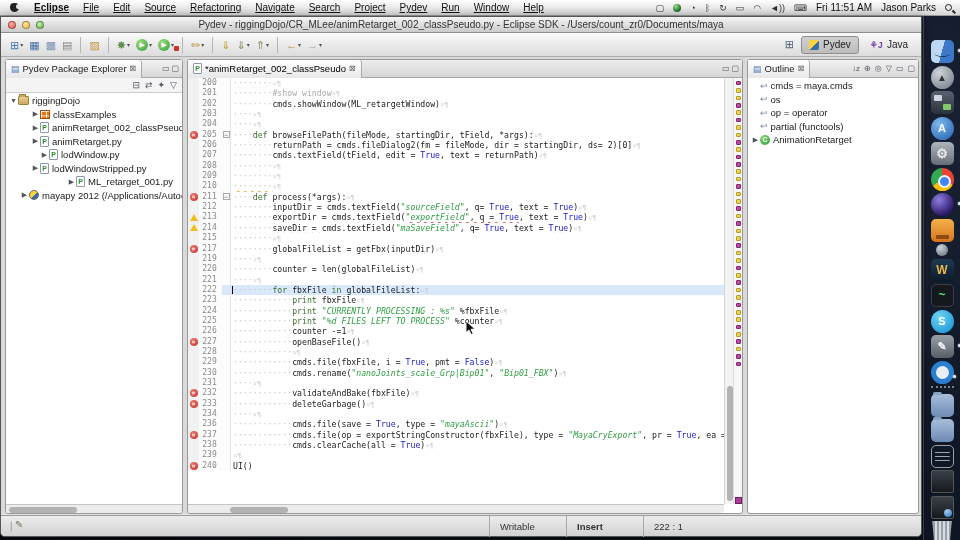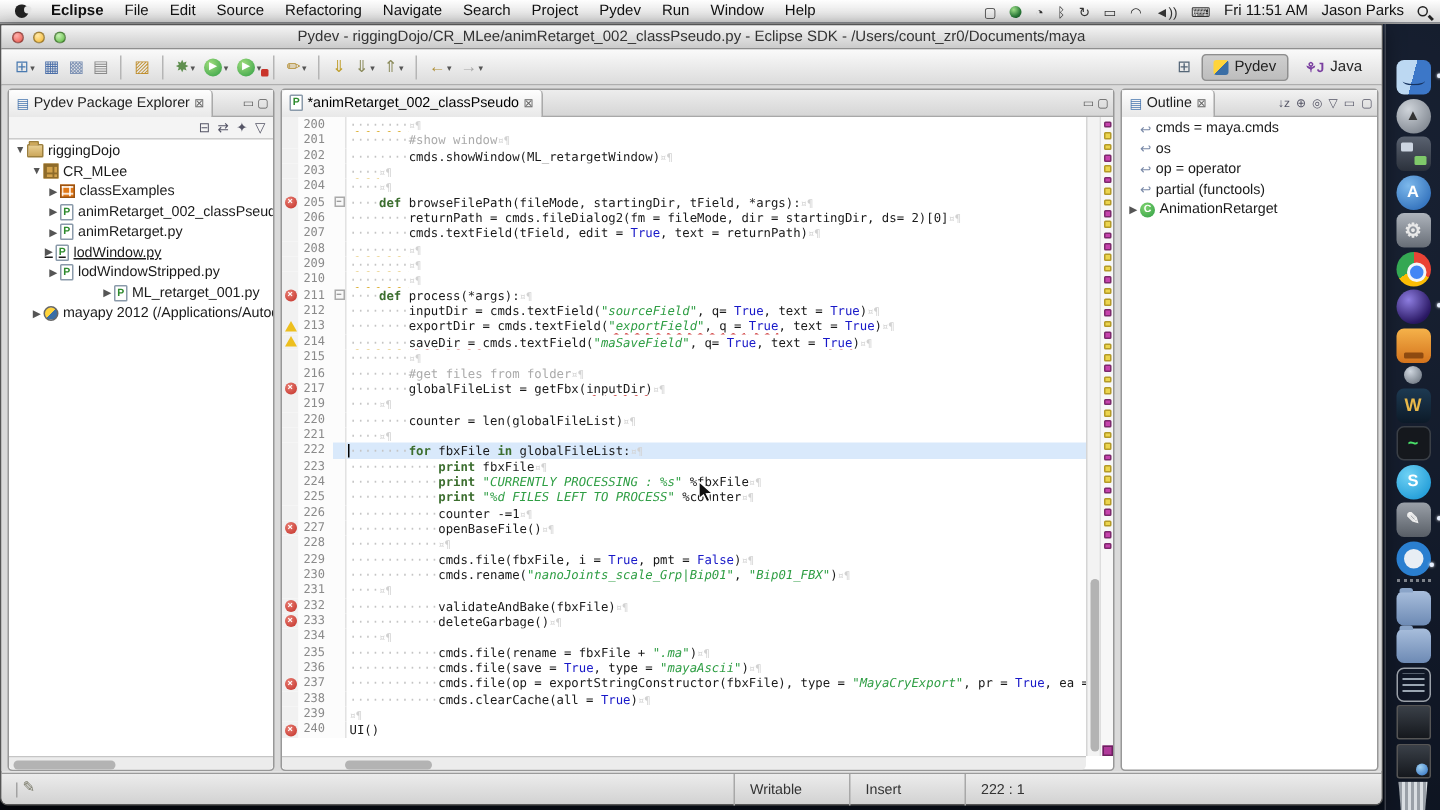--- a/index.html
+++ b/index.html
@@ -6,21 +6,21 @@
   html,body { width:960px; height:540px; overflow:hidden; font-family:"Liberation Sans",sans-serif; }
   #screen { position:absolute; width:960px; height:540px;
     background: radial-gradient(ellipse at 75% 25%, #27354e 0%, #101a2c 55%, #05080f 100%); }
 
   
   .menubar { position:absolute; left:0; top:0; width:960px; height:16px;
     background:linear-gradient(#fefefe,#d6d6d6); border-bottom:1px solid #9a9a9a;
     display:flex; align-items:center; font-size:10px; color:#111; }
   .apple { width:9px; height:9px; background:#222; border-radius:45% 45% 50% 50%; margin:0 8px 0 10px; position:relative; }
   .apple::after{ content:""; position:absolute; right:-2px; top:1px; width:5px; height:5px; border-radius:50%; background:#e6e6e6; }
-  .mi { padding:0 7px; white-space:nowrap; }
+  .mi { padding:0 7px; white-space:nowrap;text-decoration:underline; }
   .mi.bold { font-weight:bold; }
   .mb-right { margin-left:auto; display:flex; align-items:center; gap:9px; padding-right:8px; }
   .sicon { font-size:9px; color:#333; }
   .sicon-ball { width:8px; height:8px; border-radius:50%; background:radial-gradient(circle at 35% 30%, #9fe08a, #2a7a38 60%, #16441f); }
   .clock,.user { font-size:10px; color:#111; white-space:nowrap; }
   .spotlight { width:7px; height:7px; border:1.4px solid #222; border-radius:50%; position:relative; }
   .spotlight::after { content:""; position:absolute; left:6px; top:6px; width:4px; height:1.6px; background:#222; transform:rotate(45deg); }
 
   
   .window { position:absolute; left:0; top:16px; width:922px; height:521px;
@@ -96,21 +96,21 @@
   .cl { position:relative; display:flex; height:10.35px; line-height:10.35px; white-space:pre; }
   .mkcol { flex:none; width:11px; background:#f1f1f1; display:flex; align-items:center; justify-content:center; }
   .numcol { flex:none; width:23px; text-align:center; padding-right:2px; color:#8a8a8a; font-size:8px; background:#fcfcfc; }
   .foldcol { flex:none; width:9px; color:#999; font-size:6px; text-align:center; background:#fcfcfc; border-right:1px solid #e2e2e2; }
   .ctext { flex:1; position:relative; padding-left:2px; overflow:hidden; color:#1a1a1a; }
   .cl.cur .ctext, .cl.cur .foldcol { background:#d9e9fb; }
   .err { width:8px; height:8px; border-radius:50%; background:radial-gradient(circle at 35% 30%,#e87d72,#c22f27); color:#fff; font:bold 6px/8px "Liberation Sans",sans-serif; text-align:center; }
   .warn { width:0; height:0; border-left:4px solid transparent; border-right:4px solid transparent; border-bottom:7px solid #edbf1e; }
   .fbox { display:inline-block; width:7px; height:7px; border:1px solid #aaa; background:#f8f8f8; line-height:5px; font-size:6px; color:#555; margin-top:1.5px; }
   .sg-w { color:#c4c4c4; }
-  .sg-k { color:#3c6e2f; font-weight:bold; }
+  .sg-k { color:#3c6e2f; font-weight:normal; }
   .sg-p { color:#1a1a1a; }
   .sg-s { color:#2f9e44; font-style:italic; }
   .sg-b { color:#1818c8; }
   .sg-c { color:#ababab; }
   .eolm { color:#d2d2d2; font-size:7px; }
   .sq { text-decoration:underline wavy #d04040 1px; }
   .sg-w.sq { text-decoration-color:#d8a820; }
   .caret { position:absolute; left:1px; top:1px; width:1.2px; height:8.5px; background:#000; }
 
   .vscroll { position:absolute; right:9px; top:18px; bottom:9px; width:9px; background:#f3f3f3; border-left:1px solid #d5d5d5; }
@@ -120,21 +120,21 @@
   .rm-y { background:#ecd54e; border:0.5px solid #b49a28; }
   .rm-m { background:#c743ad; border:0.5px solid #7d2a6d; }
   .rbtn { position:absolute; bottom:0; left:1px; width:7px; height:7px; background:#b03a9a; border:1px solid #6d2160; }
 
   
   .statusbar { position:absolute; left:0; right:0; bottom:0; height:21px;
     background:linear-gradient(#ececec,#d2d2d2); border-top:1px solid #9b9b9b; border-radius:0 0 4px 4px; font-size:9.5px; color:#333; }
   .sb-grip { position:absolute; left:6px; top:4px; color:#999; font-size:10px; }
   .sb-pen { position:absolute; left:14px; top:3px; font-size:10px; color:#776; }
   .sb-cell { position:absolute; top:0; height:21px; line-height:21px; padding-left:10px; border-left:1px solid #a8a8a8; }
-  .sb-1 { left:488px; width:77px; } .sb-2 { left:565px; width:77px; } .sb-3 { left:642px; width:88px; }
+  .sb-1 { left:488px; width:77px; } .sb-2 { left:565px; width:77px;font-weight:bold; } .sb-3 { left:642px; width:88px; }
 
   
   .dock { position:absolute; right:0; top:16px; width:37px; height:524px;
     background:rgba(18,24,36,.55); border-left:1px solid rgba(255,255,255,.18);
     display:flex; flex-direction:column; align-items:center; padding-top:24px; gap:2.5px; }
   .dk { width:23px; height:23px; border-radius:5px; position:relative; flex:none;
     display:flex; align-items:center; justify-content:center; font:bold 11px/23px "Liberation Sans",sans-serif; color:#fff; }
   .dk-finder { background:linear-gradient(105deg,#bcd8f2 0 48%,#3c77c8 48%); }
   .dk-finder::after { content:""; position:absolute; left:4px; right:4px; bottom:6px; height:5px; border-bottom:1.5px solid #16335f; border-radius:50%; }
   .dk-launchpad { border-radius:50%; background:radial-gradient(circle at 35% 30%,#cfd4da,#6f7680); color:#333; font-size:10px; }
@@ -305,41 +305,36 @@
             <span>⇄</span>
             <span>✦</span>
             <span>▽</span>
           </div>
         <div class="tree">
             <span class="trow" style="padding-left: 3px;">
               <span class="tarr">▼</span>
               <span class="ticon ti-srcfolder"></span>
               <span>riggingDojo</span>
             </span>
-            <span class="trow" style="padding-left: 14px;">
-              <span class="tarr">▼</span>
-              <span class="ticon ti-package"></span>
-              <span>CR_MLee</span>
-            </span>
             <span class="trow" style="padding-left: 25px;">
               <span class="tarr">▶</span>
               <span class="ticon ti-table"></span>
               <span>classExamples</span>
             </span>
             <span class="trow" style="padding-left: 25px;">
               <span class="tarr">▶</span>
               <span class="ticon ti-py">P</span>
               <span>animRetarget_002_classPseudo.p</span>
             </span>
             <span class="trow" style="padding-left: 25px;">
               <span class="tarr">▶</span>
               <span class="ticon ti-py">P</span>
               <span>animRetarget.py</span>
             </span>
-            <span class="trow" style="padding-left: 22px; text-decoration: underline;">
+            <span class="trow" style="padding-left: 34px;">
               <span class="tarr">▶</span>
               <span class="ticon ti-py">P</span>
               <span>lodWindow.py</span>
             </span>
             <span class="trow" style="padding-left: 25px;">
               <span class="tarr">▶</span>
               <span class="ticon ti-py">P</span>
               <span>lodWindowStripped.py</span>
             </span>
             <span class="trow" style="padding-left: 25px; margin-left: 36px;">
@@ -380,39 +375,37 @@
             <div class="cl"><span class="mkcol"></span><span class="numcol">206</span><span class="foldcol"></span><span class="ctext"><span class="sg-w sq">········</span><span class="sg-p">returnPath = cmds.fileDialog2(fm = fileMode, dir = startingDir, ds= 2)[0]</span><span class="eolm">¤¶</span></span></div>
             <div class="cl"><span class="mkcol"></span><span class="numcol">207</span><span class="foldcol"></span><span class="ctext"><span class="sg-w">········</span><span class="sg-p">cmds.textField(tField, edit = </span><span class="sg-b">True</span><span class="sg-p">, text = returnPath)</span><span class="eolm">¤¶</span></span></div>
             <div class="cl"><span class="mkcol"></span><span class="numcol">208</span><span class="foldcol"></span><span class="ctext"><span class="sg-w sq">········</span><span class="eolm">¤¶</span></span></div>
             <div class="cl"><span class="mkcol"></span><span class="numcol">209</span><span class="foldcol"></span><span class="ctext"><span class="sg-w sq">········</span><span class="eolm">¤¶</span></span></div>
             <div class="cl"><span class="mkcol"></span><span class="numcol">210</span><span class="foldcol"></span><span class="ctext"><span class="sg-w sq">········</span><span class="eolm">¤¶</span></span></div>
             <div class="cl"><span class="mkcol"><span class="err">×</span></span><span class="numcol">211</span><span class="foldcol"><span class="fbox">−</span></span><span class="ctext"><span class="sg-w">····</span><span class="sg-k">def </span><span class="sg-p">process(*args):</span><span class="eolm">¤¶</span></span></div>
             <div class="cl"><span class="mkcol"></span><span class="numcol">212</span><span class="foldcol"></span><span class="ctext"><span class="sg-w">········</span><span class="sg-p">inputDir = cmds.textField(</span><span class="sg-s">"sourceField"</span><span class="sg-p">, q= </span><span class="sg-b">True</span><span class="sg-p">, text = </span><span class="sg-b">True</span><span class="sg-p">)</span><span class="eolm">¤¶</span></span></div>
             <div class="cl"><span class="mkcol"><span class="warn"></span></span><span class="numcol">213</span><span class="foldcol"></span><span class="ctext"><span class="sg-w">········</span><span class="sg-p">exportDir = cmds.textField(</span><span class="sg-s sq">"exportField"</span><span class="sg-p sq">, q = </span><span class="sg-b sq">True</span><span class="sg-p">, text = </span><span class="sg-b">True</span><span class="sg-p">)</span><span class="eolm">¤¶</span></span></div>
             <div class="cl"><span class="mkcol"><span class="warn"></span></span><span class="numcol">214</span><span class="foldcol"></span><span class="ctext"><span class="sg-w sq">········</span><span class="sg-p sq">saveDir = </span><span class="sg-p">cmds.textField(</span><span class="sg-s">"maSaveField"</span><span class="sg-p">, q= </span><span class="sg-b">True</span><span class="sg-p">, text = </span><span class="sg-b sq">True</span><span class="sg-p">)</span><span class="eolm">¤¶</span></span></div>
             <div class="cl"><span class="mkcol"></span><span class="numcol">215</span><span class="foldcol"></span><span class="ctext"><span class="sg-w">········</span><span class="eolm">¤¶</span></span></div>
-            <div class="cl"><span class="mkcol"></span><span class="numcol">216</span><span class="foldcol"></span><span class="ctext"><span class="sg-w">········</span><span class="sg-c">#get files from folder</span><span class="eolm">¤¶</span></span></div>
             <div class="cl"><span class="mkcol"><span class="err">×</span></span><span class="numcol">217</span><span class="foldcol"></span><span class="ctext"><span class="sg-w">········</span><span class="sg-p">globalFileList = getFbx(</span><span class="sg-p sq">inputDir)</span><span class="eolm">¤¶</span></span></div>
             <div class="cl"><span class="mkcol"></span><span class="numcol">219</span><span class="foldcol"></span><span class="ctext"><span class="sg-w">····</span><span class="eolm">¤¶</span></span></div>
             <div class="cl"><span class="mkcol"></span><span class="numcol">220</span><span class="foldcol"></span><span class="ctext"><span class="sg-w">········</span><span class="sg-p">counter = len(globalFileList)</span><span class="eolm">¤¶</span></span></div>
             <div class="cl"><span class="mkcol"></span><span class="numcol">221</span><span class="foldcol"></span><span class="ctext"><span class="sg-w">····</span><span class="eolm">¤¶</span></span></div>
             <div class="cl cur"><span class="mkcol"></span><span class="numcol">222</span><span class="foldcol"></span><span class="ctext"><span class="caret"></span><span class="sg-w">········</span><span class="sg-k">for </span><span class="sg-p">fbxFile </span><span class="sg-k">in </span><span class="sg-p">globalFileList:</span><span class="eolm">¤¶</span></span></div>
             <div class="cl"><span class="mkcol"></span><span class="numcol">223</span><span class="foldcol"></span><span class="ctext"><span class="sg-w">············</span><span class="sg-k">print </span><span class="sg-p">fbxFile</span><span class="eolm">¤¶</span></span></div>
             <div class="cl"><span class="mkcol"></span><span class="numcol">224</span><span class="foldcol"></span><span class="ctext"><span class="sg-w">············</span><span class="sg-k">print </span><span class="sg-s">"CURRENTLY PROCESSING : %s" </span><span class="sg-p">%fbxFile</span><span class="eolm">¤¶</span></span></div>
             <div class="cl"><span class="mkcol"></span><span class="numcol">225</span><span class="foldcol"></span><span class="ctext"><span class="sg-w">············</span><span class="sg-k">print </span><span class="sg-s">"%d FILES LEFT TO PROCESS" </span><span class="sg-p">%counter</span><span class="eolm">¤¶</span></span></div>
             <div class="cl"><span class="mkcol"></span><span class="numcol">226</span><span class="foldcol"></span><span class="ctext"><span class="sg-w">············</span><span class="sg-p">counter -=1</span><span class="eolm">¤¶</span></span></div>
             <div class="cl"><span class="mkcol"><span class="err">×</span></span><span class="numcol">227</span><span class="foldcol"></span><span class="ctext"><span class="sg-w">············</span><span class="sg-p">openBaseFile()</span><span class="eolm">¤¶</span></span></div>
             <div class="cl"><span class="mkcol"></span><span class="numcol">228</span><span class="foldcol"></span><span class="ctext"><span class="sg-w">············</span><span class="eolm">¤¶</span></span></div>
             <div class="cl"><span class="mkcol"></span><span class="numcol">229</span><span class="foldcol"></span><span class="ctext"><span class="sg-w">············</span><span class="sg-p">cmds.file(fbxFile, i = </span><span class="sg-b">True</span><span class="sg-p">, pmt = </span><span class="sg-b">False</span><span class="sg-p">)</span><span class="eolm">¤¶</span></span></div>
             <div class="cl"><span class="mkcol"></span><span class="numcol">230</span><span class="foldcol"></span><span class="ctext"><span class="sg-w">············</span><span class="sg-p">cmds.rename(</span><span class="sg-s">"nanoJoints_scale_Grp|Bip01"</span><span class="sg-p">, </span><span class="sg-s">"Bip01_FBX"</span><span class="sg-p">)</span><span class="eolm">¤¶</span></span></div>
             <div class="cl"><span class="mkcol"></span><span class="numcol">231</span><span class="foldcol"></span><span class="ctext"><span class="sg-w">····</span><span class="eolm">¤¶</span></span></div>
             <div class="cl"><span class="mkcol"><span class="err">×</span></span><span class="numcol">232</span><span class="foldcol"></span><span class="ctext"><span class="sg-w">············</span><span class="sg-p">validateAndBake(fbxFile)</span><span class="eolm">¤¶</span></span></div>
             <div class="cl"><span class="mkcol"><span class="err">×</span></span><span class="numcol">233</span><span class="foldcol"></span><span class="ctext"><span class="sg-w">············</span><span class="sg-p">deleteGarbage()</span><span class="eolm">¤¶</span></span></div>
             <div class="cl"><span class="mkcol"></span><span class="numcol">234</span><span class="foldcol"></span><span class="ctext"><span class="sg-w">····</span><span class="eolm">¤¶</span></span></div>
-            <div class="cl"><span class="mkcol"></span><span class="numcol">235</span><span class="foldcol"></span><span class="ctext"><span class="sg-w">············</span><span class="sg-p">cmds.file(rename = fbxFile + </span><span class="sg-s">".ma"</span><span class="sg-p">)</span><span class="eolm">¤¶</span></span></div>
             <div class="cl"><span class="mkcol"></span><span class="numcol">236</span><span class="foldcol"></span><span class="ctext"><span class="sg-w">············</span><span class="sg-p">cmds.file(save = </span><span class="sg-b">True</span><span class="sg-p">, type = </span><span class="sg-s">"mayaAscii"</span><span class="sg-p">)</span><span class="eolm">¤¶</span></span></div>
             <div class="cl"><span class="mkcol"><span class="err">×</span></span><span class="numcol">237</span><span class="foldcol"></span><span class="ctext"><span class="sg-w">············</span><span class="sg-p">cmds.file(op = exportStringConstructor(fbxFile), type = </span><span class="sg-s">"MayaCryExport"</span><span class="sg-p">, pr = </span><span class="sg-b">True</span><span class="sg-p">, ea = </span></span></div>
             <div class="cl"><span class="mkcol"></span><span class="numcol">238</span><span class="foldcol"></span><span class="ctext"><span class="sg-w">············</span><span class="sg-p">cmds.clearCache(all = </span><span class="sg-b">True</span><span class="sg-p">)</span><span class="eolm">¤¶</span></span></div>
             <div class="cl"><span class="mkcol"></span><span class="numcol">239</span><span class="foldcol"></span><span class="ctext"><span class="eolm">¤¶</span></span></div>
             <div class="cl"><span class="mkcol"><span class="err">×</span></span><span class="numcol">240</span><span class="foldcol"></span><span class="ctext"><span class="sg-p">UI()</span></span></div>
           </div>
         <div class="vscroll">
             <div class="vthumb"></div>
           </div>
         <div class="ruler">

